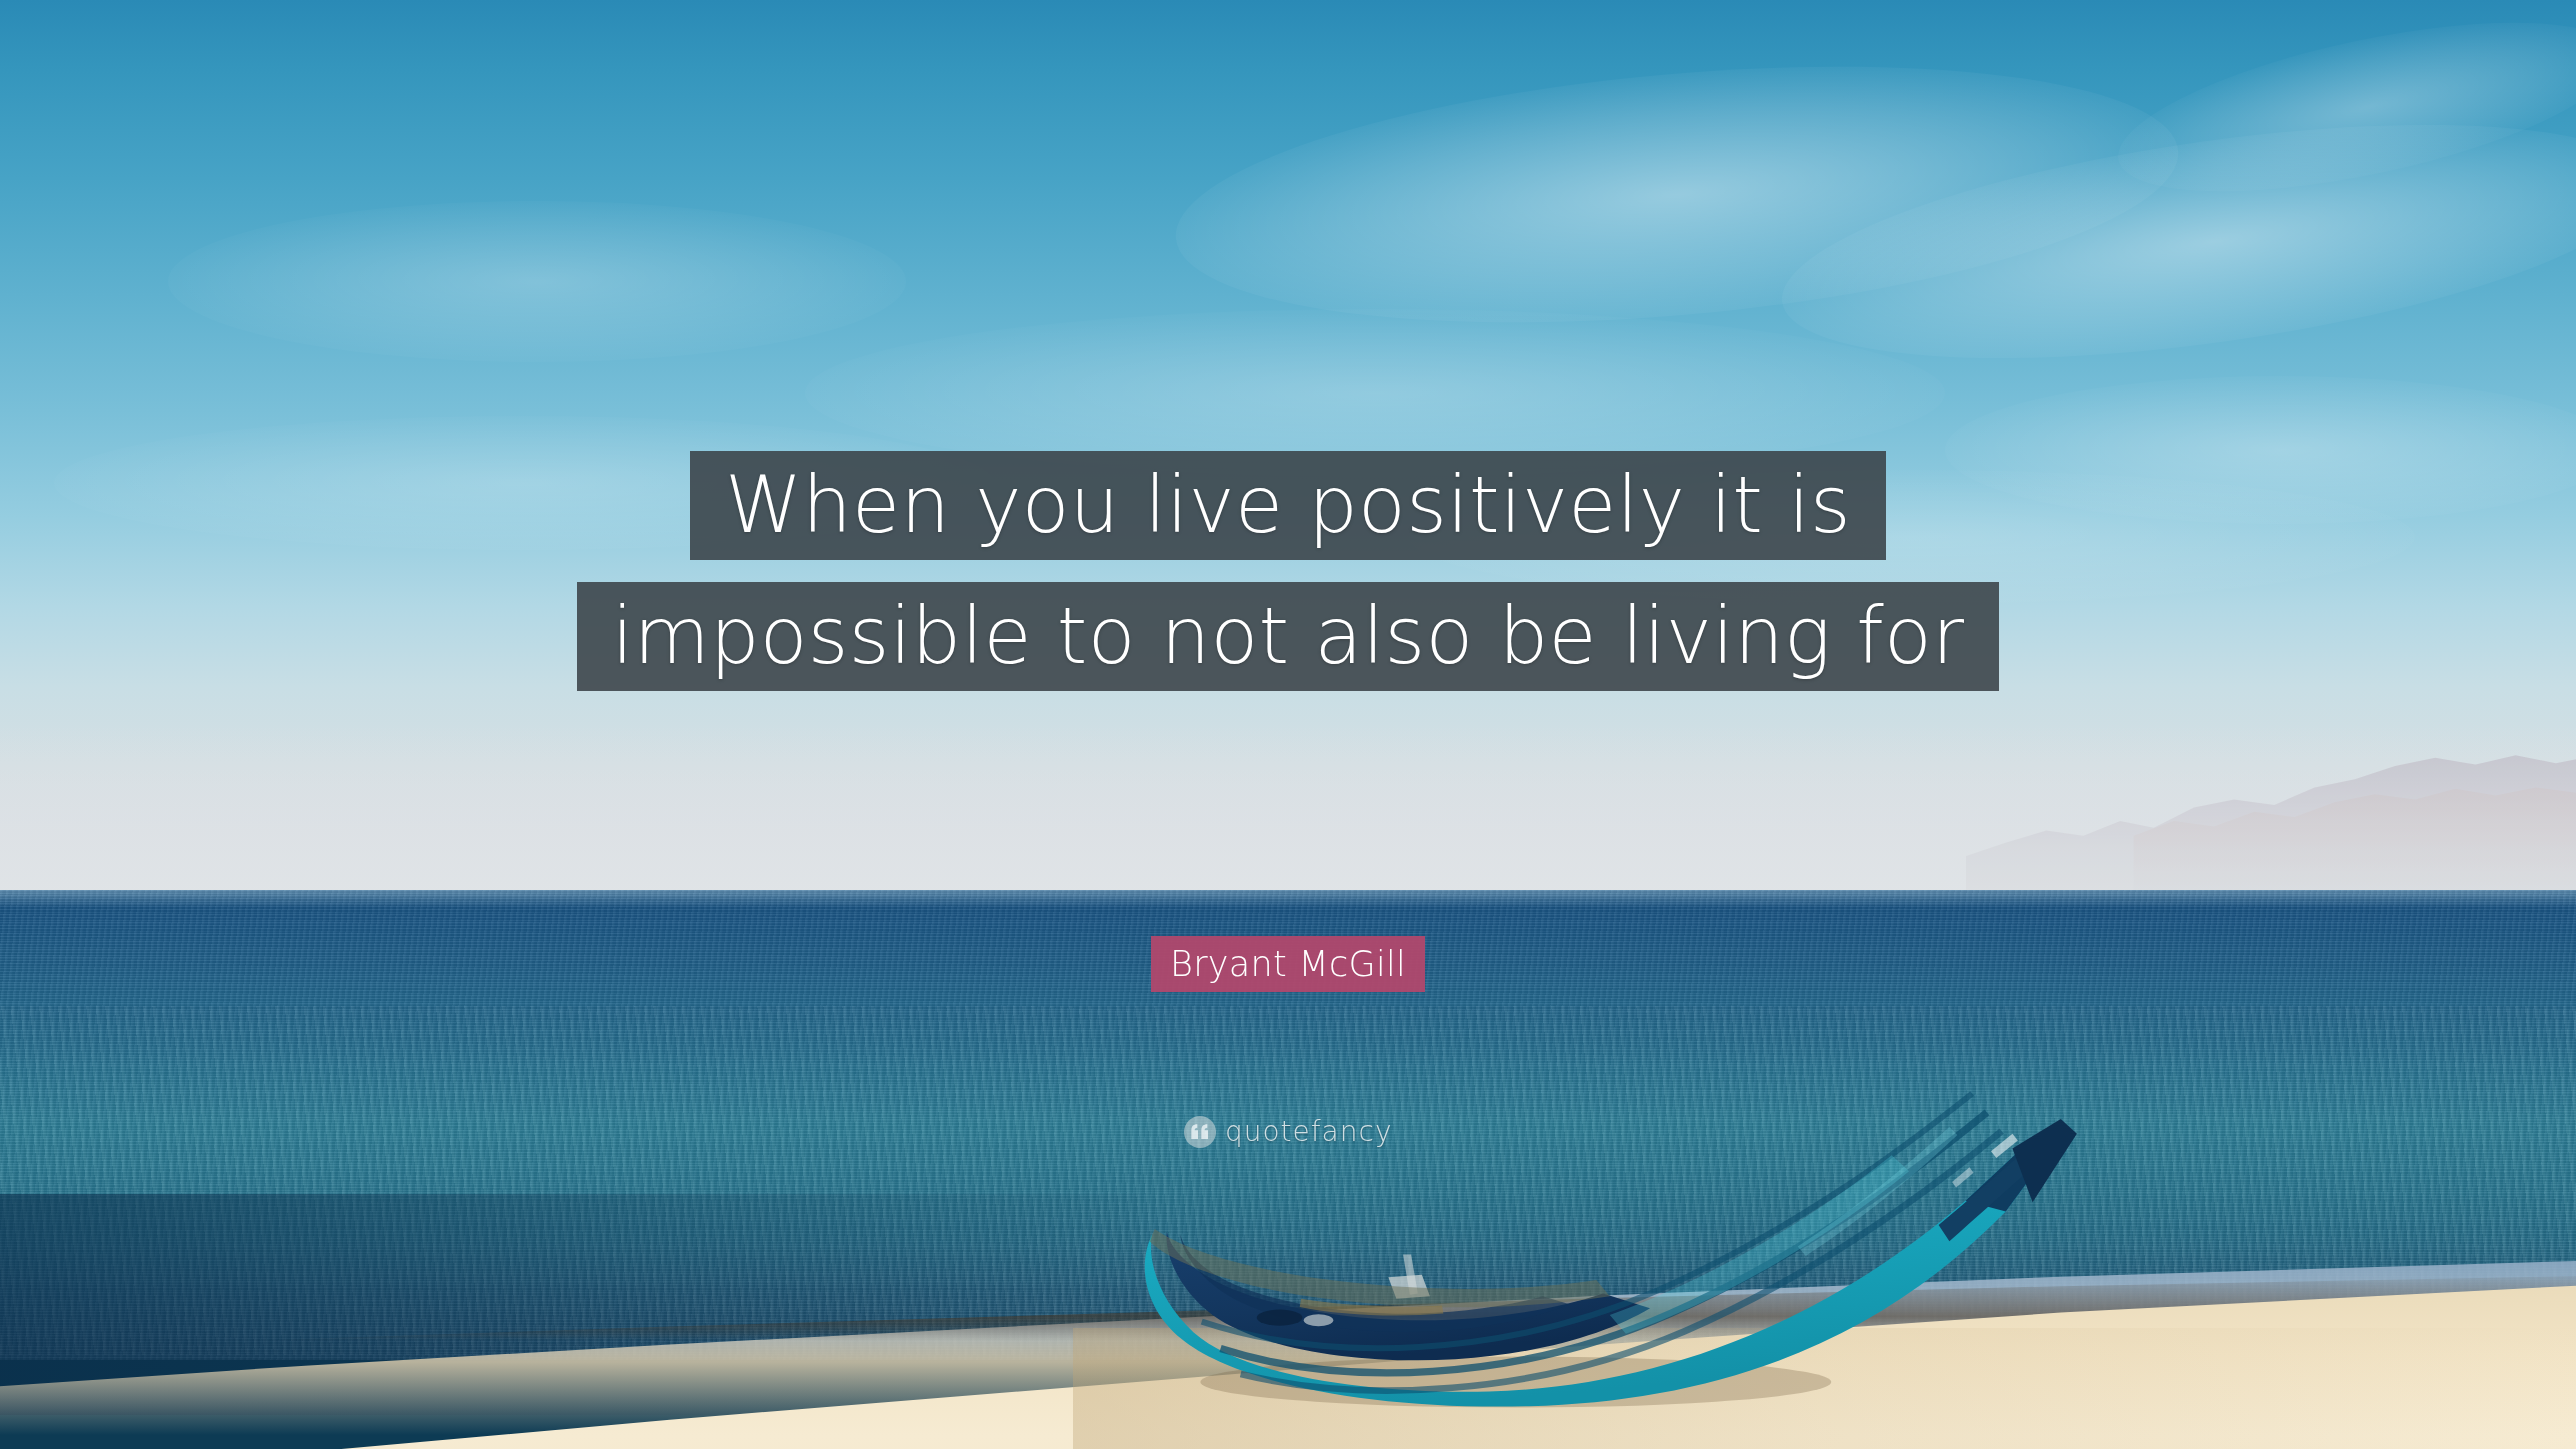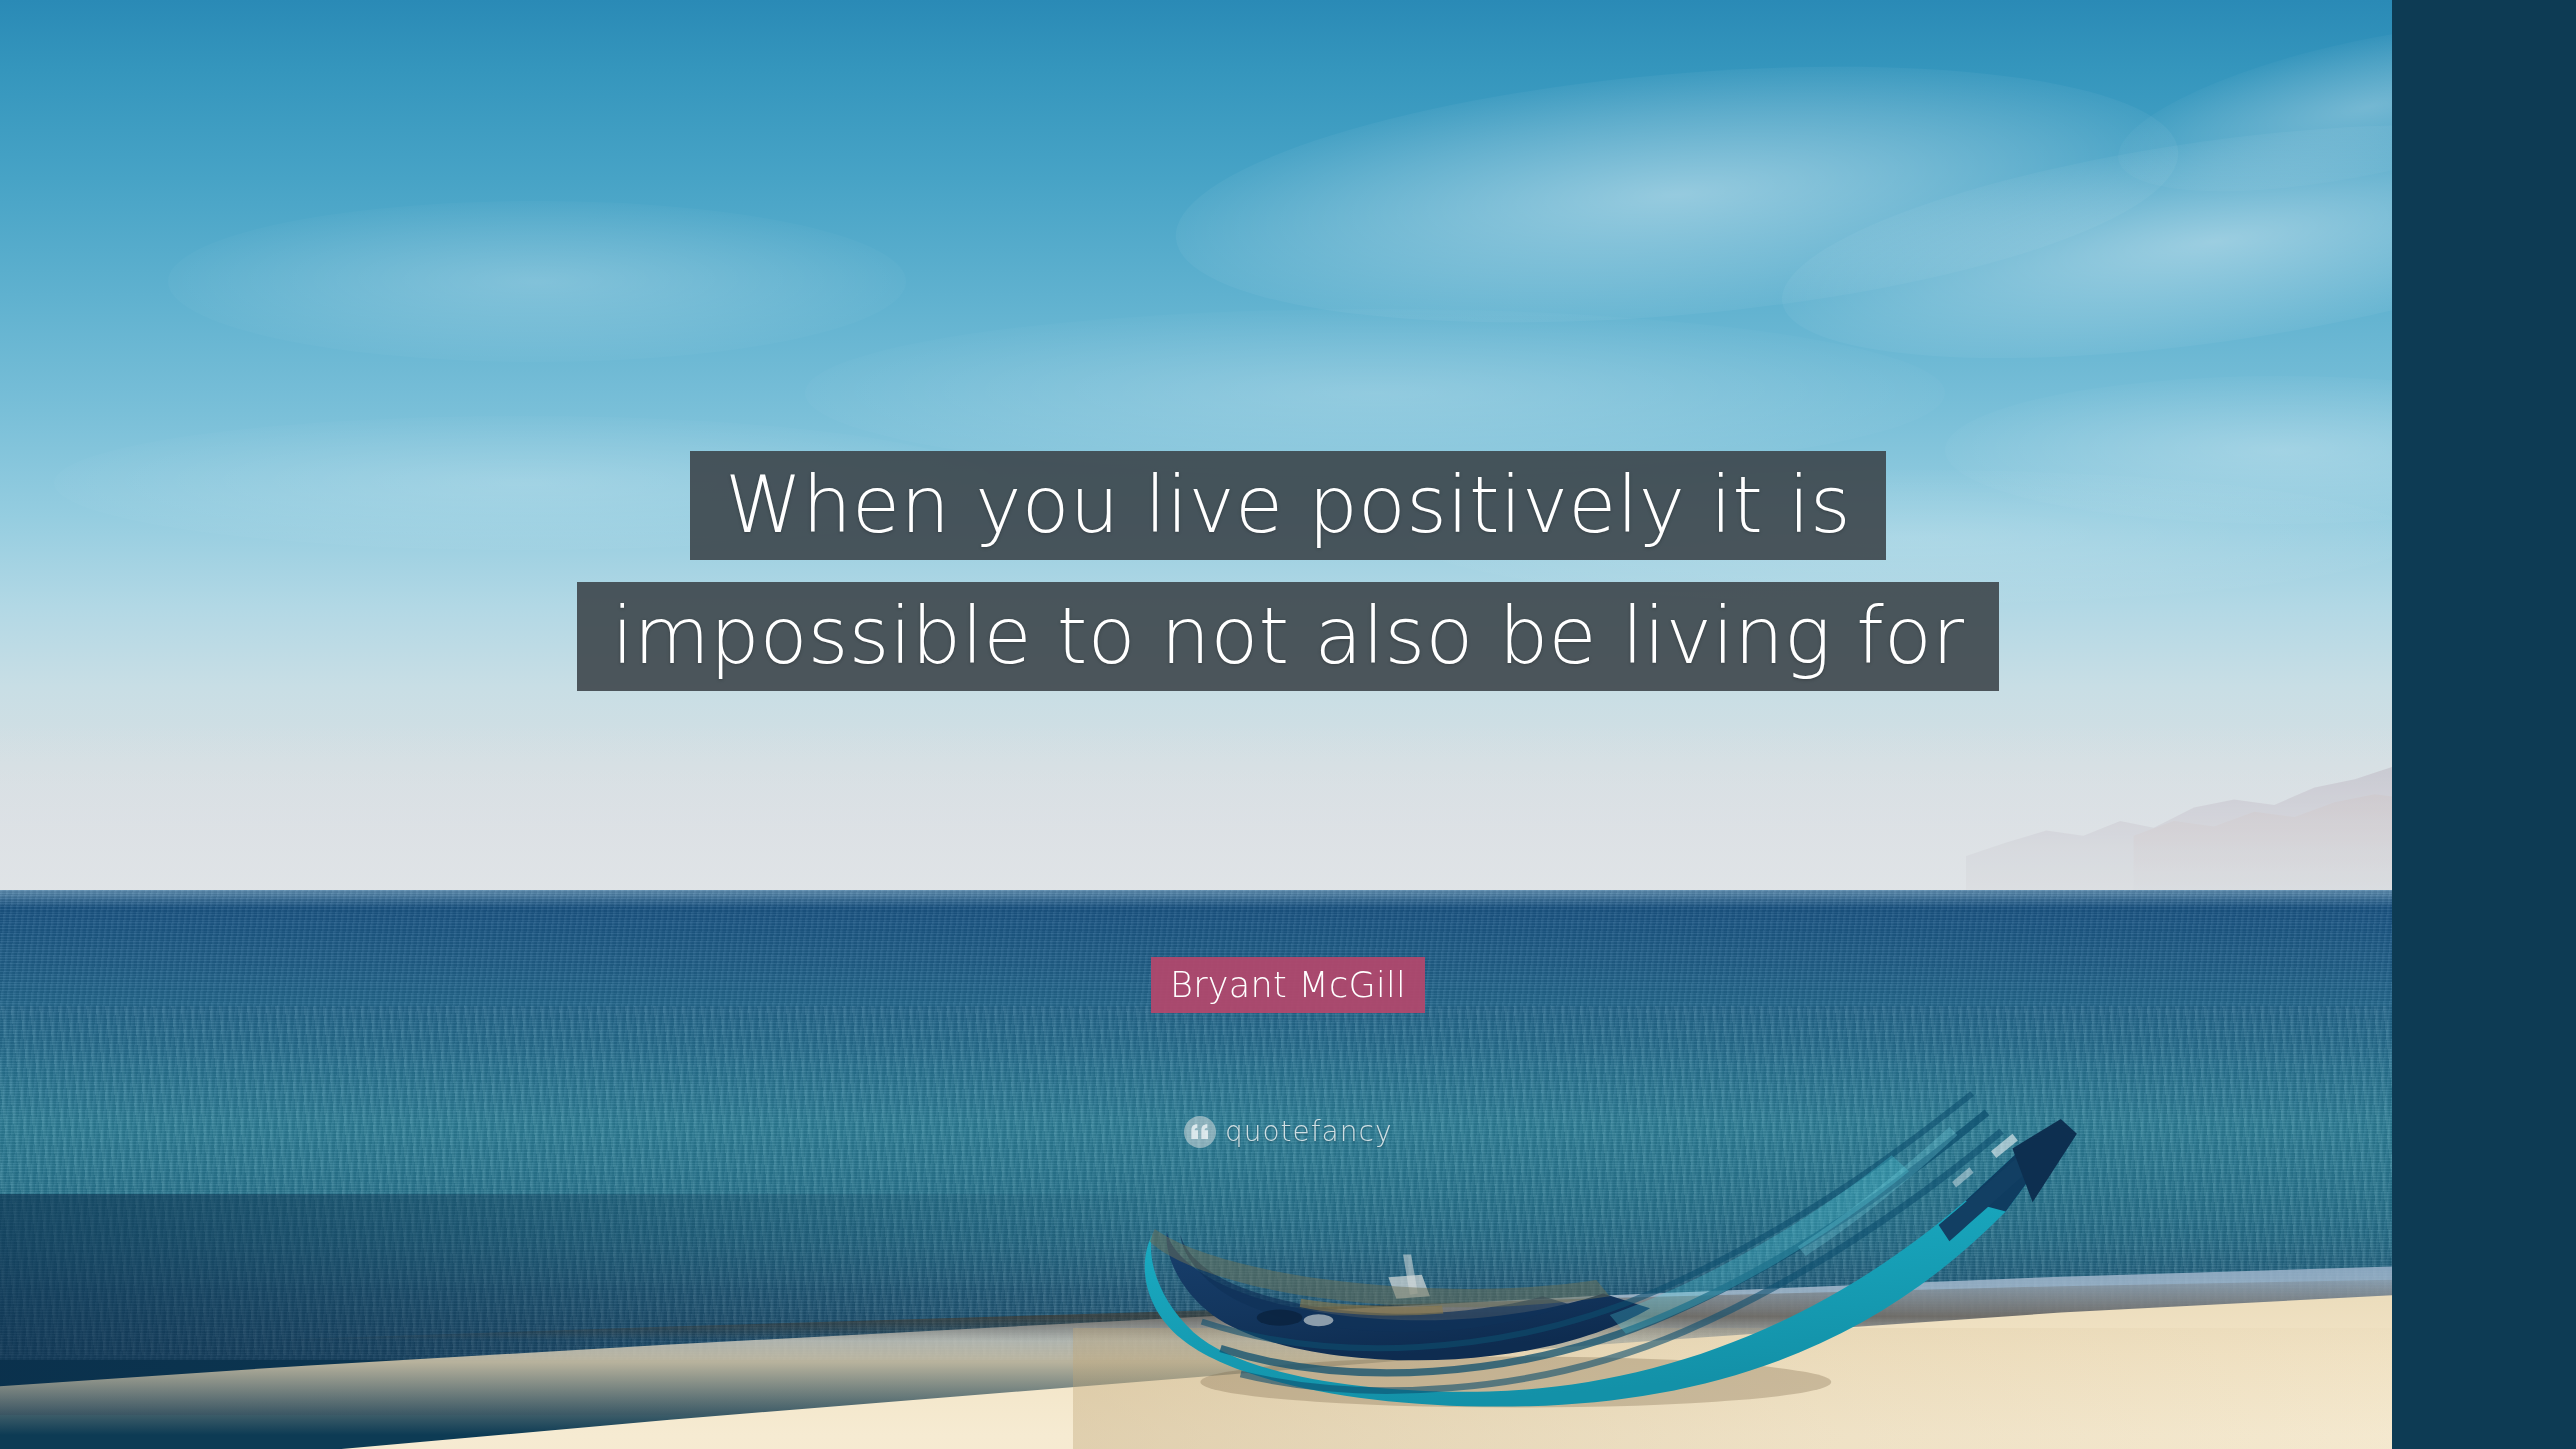--- a/index.html
+++ b/index.html
@@ -7,21 +7,21 @@
 
   html, body {
     width:2576px; height:1449px;
     overflow:hidden;
     background:#0d3b54;
     font-family:"Liberation Sans", sans-serif;
   }
 
   #poster {
     position:relative;
-    width:2392px; height:1449px;
+    width:2576px; height:1449px;
     overflow:hidden;
   }
 
   
   .sky {
     position:absolute; left:0; top:0; width:2576px; height:892px;
     background:linear-gradient(to bottom,
       #2a8ab6 0%,
       #3596bd 8%,
       #47a3c6 20%,
@@ -155,21 +155,21 @@
     white-space:nowrap;
     text-shadow:0 1.3px 3.4px rgba(0,0,0,.25);
   }
   .qline.l1 { margin-bottom:21.5px; }
   .qline.l2 { margin-bottom:16px; }
   .qline.l3 { }
 
   
   .author-wrap {
     position:absolute; left:0; top:936px; width:2576px;
-    display:flex; justify-content:center;margin-top:21px;
+    display:flex; justify-content:center;
   }
   .author {
     background:rgba(179,71,108,.93);
     color:#ffffff;
     font-family:"DejaVu Sans", sans-serif;
     font-weight:300;
     font-size:35px;
     line-height:56px;
     letter-spacing:0.3px;
     padding:0 19px;

